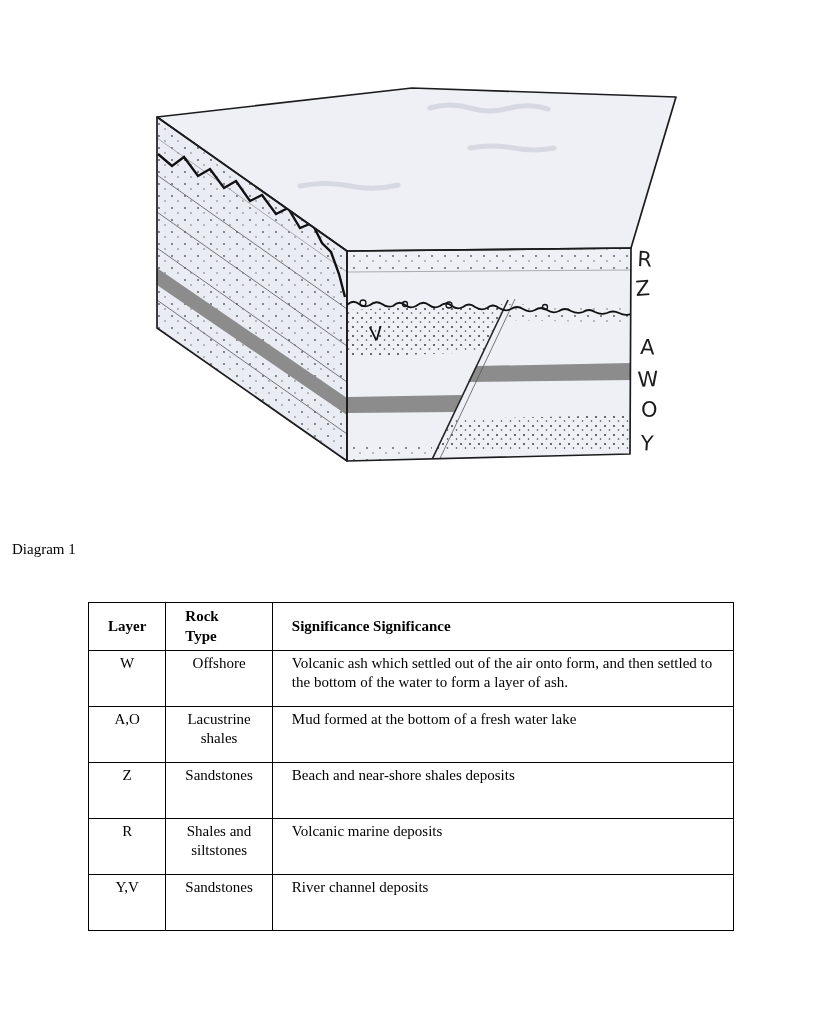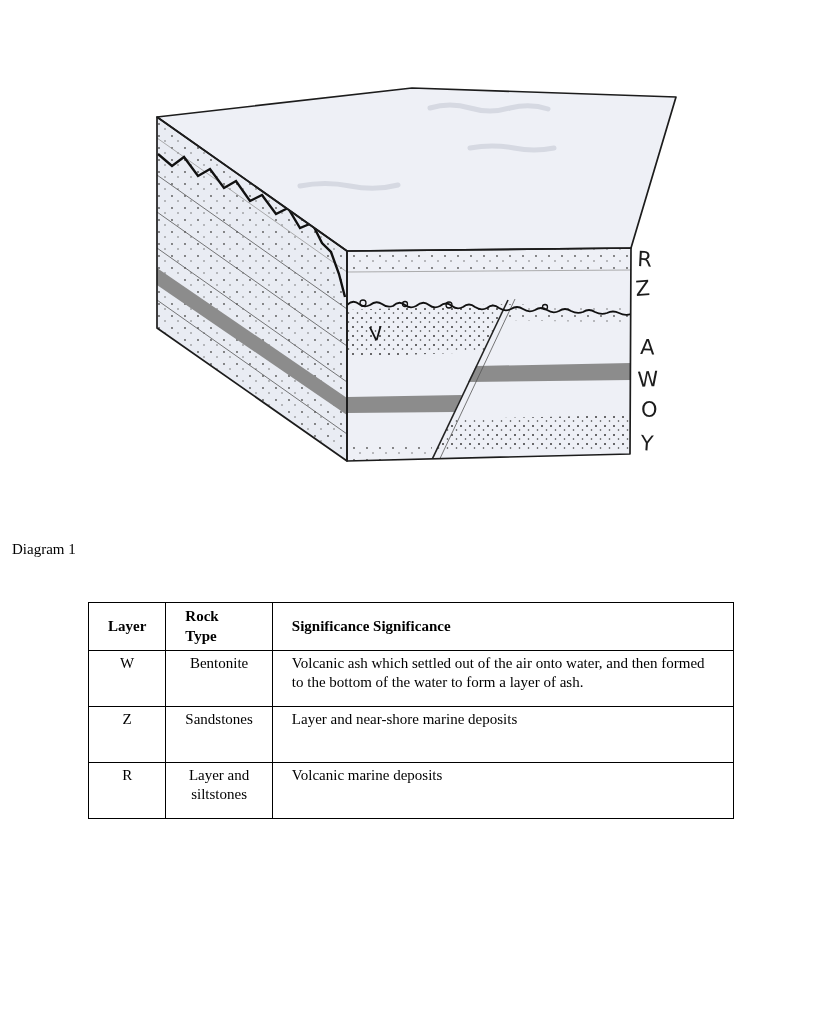--- a/index.html
+++ b/index.html
@@ -158,29 +158,39 @@
     <thead>
       <tr>
         <th class="col-layer">Layer</th>
         <th class="col-rock">Rock Type</th>
         <th class="col-sig">Significance Significance</th>
       </tr>
     </thead>
     <tbody>
       <tr>
         <td class="cell-layer">W</td>
-        <td class="cell-rock">Bentonite</td>
-        <td class="cell-sig">Volcanic ash which settled out of the air onto water, and then formed to the bottom of the water to form a layer of ash.</td>
+        <td class="cell-rock">Offshore</td>
+        <td class="cell-sig">Volcanic ash which settled out of the air onto form, and then settled to the bottom of the water to form a layer of ash.</td>
+      </tr>
+      <tr>
+        <td class="cell-layer">A,O</td>
+        <td class="cell-rock">Lacustrine shales</td>
+        <td class="cell-sig">Mud formed at the bottom of a fresh water lake</td>
       </tr>
       <tr>
         <td class="cell-layer">Z</td>
         <td class="cell-rock">Sandstones</td>
-        <td class="cell-sig">Layer and near-shore marine deposits</td>
+        <td class="cell-sig">Beach and near-shore shales deposits</td>
       </tr>
       <tr>
         <td class="cell-layer">R</td>
-        <td class="cell-rock">Layer and siltstones</td>
+        <td class="cell-rock">Shales and siltstones</td>
         <td class="cell-sig">Volcanic marine deposits</td>
+      </tr>
+      <tr>
+        <td class="cell-layer">Y,V</td>
+        <td class="cell-rock">Sandstones</td>
+        <td class="cell-sig">River channel deposits</td>
       </tr>
     </tbody>
   </table>
 
 </div>
 
 </body></html>

